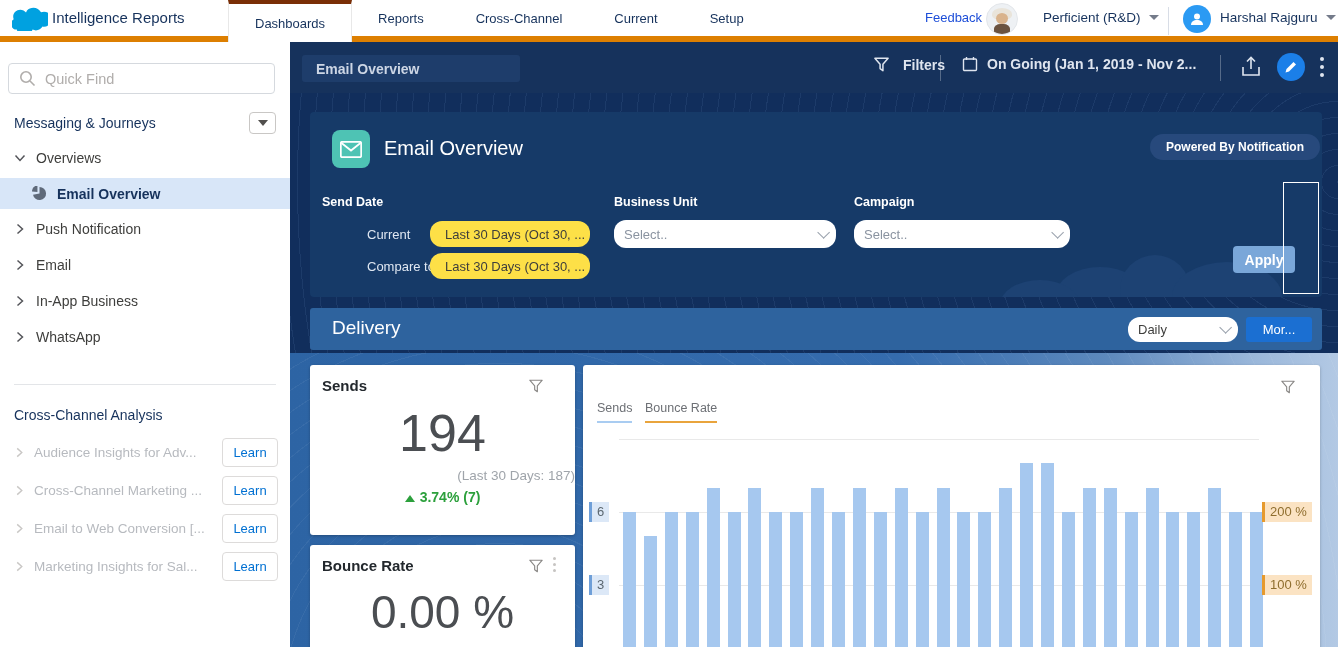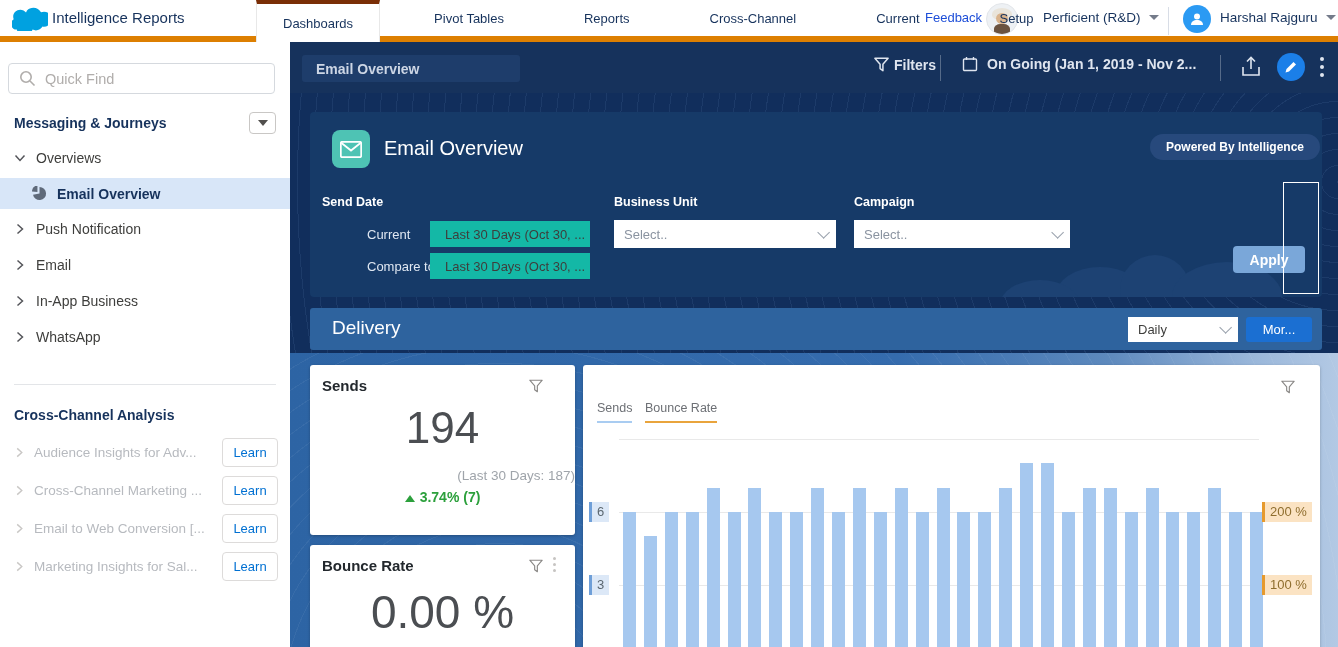--- a/index.html
+++ b/index.html
@@ -7,21 +7,21 @@
     font-family:"Liberation Sans", sans-serif; }
   #app { position:relative; width:1338px; height:647px; overflow:hidden; background:#fff; }
   .abs { position:absolute; }
 
   
   #topnav { left:0; top:0; width:1338px; height:36px; background:#fff; z-index:30; }
   #orange-bar { left:0; top:36px; width:1338px; height:6px; background:#dd7f01; z-index:29; }
   #brand { left:52px; top:9px; font-size:15px; color:#16325c; }
   #nav-tabs { left:228px; top:0; height:42px; display:flex; z-index:31; }
   .nav-tab { height:36px; padding:0 26px; display:flex; align-items:center;
-    font-size:13px; color:#16325c; cursor:pointer; white-space:nowrap;margin-left:28px; }
+    font-size:13px; color:#16325c; cursor:pointer; white-space:nowrap; }
   .nav-tab.active { height:42px; background:#fff; border-top:4px solid #7a2e06;
     border-left:1px solid #e8e8e8; border-right:1px solid #e8e8e8; font-weight:400; }
   #feedback-link { left:925px; top:10px; font-size:13px; color:#1d4ed8; cursor:pointer; }
   #einstein { left:986px; top:3px; width:32px; height:32px; border-radius:50%;
     background:#eef1f4; overflow:hidden; border:1px solid #e3e6ea; }
   #einstein .hair { position:absolute; left:5px; top:4px; width:20px; height:12px;
     background:#e9e4da; border-radius:50% 50% 40% 40%; }
   #einstein .face { position:absolute; left:9px; top:9px; width:12px; height:11px;
     background:#d9b38c; border-radius:50%; }
   #einstein .suit { position:absolute; left:7px; top:20px; width:16px; height:12px;
@@ -39,21 +39,21 @@
   
   #sidebar { left:0; top:42px; width:290px; height:605px; background:#fff; z-index:20; }
   #quickfind { position:absolute; left:8px; top:21px; width:267px; height:31px;
     border:1px solid #d5d9de; border-radius:4px; display:flex; align-items:center;
     padding:0 10px; gap:9px; background:#fff; }
   #quickfind input { border:none; outline:none; font-size:14.5px; width:200px;
     color:#3e3e3c; font-family:"Liberation Sans",sans-serif; }
   #quickfind input::placeholder { color:#b0adab; }
   #section1-row { position:absolute; left:14px; top:70px; width:262px; display:flex;
     justify-content:space-between; align-items:center; }
-  .side-section-title { font-size:14px; font-weight:bold; color:#16325c; }
+  .side-section-title { font-size:14px; font-weight:normal; color:#16325c; }
   #mj-dropdown-btn { width:27px; height:22px; border:1px solid #c9c7c5; border-radius:4px;
     background:#fff; display:flex; align-items:center; justify-content:center; cursor:pointer; }
   #mj-dropdown-btn .tri { width:0; height:0; border-left:5px solid transparent;
     border-right:5px solid transparent; border-top:6px solid #514f4d; }
   #tree { position:absolute; left:0; top:100px; width:290px; }
   .tree-row { height:32px; display:flex; align-items:center; padding-left:14px;
     margin-bottom:4px; font-size:14px; color:#3e3e3c; cursor:pointer; }
   .tree-row .chev { width:22px; display:flex; align-items:center; }
   .tree-row.selected { background:#d8e6f8; font-weight:bold; color:#16325c;
     padding-left:32px; height:31px; }
@@ -81,21 +81,21 @@
   #main-bottom .contours { position:absolute; inset:0;
     background:repeating-radial-gradient(circle at 20% 120%,
       rgba(255,255,255,0.05) 0 1px, transparent 1px 18px); }
 
   
   #dash-header { left:290px; top:42px; width:1048px; height:51px; background:#16325c;
     display:flex; align-items:center; z-index:5; }
   #dash-tab { position:absolute; left:12px; top:13px; width:218px; height:27px;
     background:#1e3d6b; border-radius:3px; display:flex; align-items:center;
     padding-left:14px; font-size:14px; font-weight:bold; color:#cdd6e5; cursor:pointer; }
-  #filters-btn { position:absolute; left:583px; top:14px; display:flex; gap:4px;
+  #filters-btn { position:absolute; left:583px; top:14px; display:flex; gap:13px;
     align-items:center; color:#dfe5ef; font-size:14px; font-weight:bold; cursor:pointer; }
   .hdr-div { position:absolute; top:13px; width:1px; height:26px; background:rgba(255,255,255,0.28); }
   #date-range-btn { position:absolute; left:672px; top:14px; display:flex; gap:9px;
     align-items:center; color:#dfe5ef; font-size:14px; font-weight:bold; cursor:pointer;
     white-space:nowrap; }
   #export-btn { position:absolute; left:950px; top:13px; cursor:pointer; }
   #edit-btn { position:absolute; left:987px; top:11px; width:28px; height:28px;
     border-radius:50%; background:#1b7fe8; display:flex; align-items:center;
     justify-content:center; cursor:pointer; }
   #hdr-kebab { position:absolute; left:1030px; top:15px; width:4px; cursor:pointer; }
@@ -108,29 +108,29 @@
   #hero .clouds i { position:absolute; background:#1d4273; border-radius:50%; }
   #hero-icon { position:absolute; left:22px; top:18px; width:38px; height:38px;
     border-radius:8px; background:#4ec3b4; display:flex; align-items:center;
     justify-content:center; }
   #hero-title { position:absolute; left:74px; top:25px; font-size:20px; color:#fff; }
   #hero-badge { position:absolute; left:840px; top:22px; height:26px; padding:0 16px;
     background:#27497c; border-radius:13px; display:flex; align-items:center;
     font-size:12px; font-weight:bold; color:#fff; }
   .hero-label { position:absolute; font-size:12.5px; font-weight:bold; color:#fff; }
   .hero-sublabel { position:absolute; font-size:13px; color:#dfe7f2;margin-left:45px; }
-  .date-input { position:absolute; width:160px; height:26px; background:#14b8a6;
-    border-radius:0; display:flex; align-items:center; padding:0 8px; gap:7px;
+  .date-input { position:absolute; width:160px; height:26px; background:#fde047;
+    border-radius:12px; display:flex; align-items:center; padding:0 8px; gap:7px;
     font-size:13px; color:#3e3e3c; cursor:pointer; white-space:nowrap; overflow:hidden; }
-  .select-box { position:absolute; height:28px; background:#fff; border-radius:0;
+  .select-box { position:absolute; height:28px; background:#fff; border-radius:12px;
     display:flex; align-items:center; justify-content:space-between; padding:0 10px;
     font-size:13px; color:#8a93a0; cursor:pointer; }
   .select-chev { width:9px; height:9px; border-right:1.5px solid #9aa2ad;
     border-bottom:1.5px solid #9aa2ad; transform:rotate(45deg) translateY(-3px); }
-  #apply-btn { position:absolute; left:923px; top:134px; width:72px; height:27px;
+  #apply-btn { position:absolute; left:923px; top:134px; width:62px; height:27px;
     background:#7aa7d9; border:none; border-radius:4px; color:#fff; font-size:14px;
     font-weight:bold; cursor:pointer; font-family:"Liberation Sans",sans-serif; }
   #hero-outline { position:absolute; left:973px; top:70px; width:36px; height:112px;
     border:1.5px solid #fff; background:transparent; }
 
   
   #delivery { left:310px; top:308px; width:1012px; height:42px; background:#2e639e;
     border-radius:3px; display:flex; align-items:center; z-index:4; }
   #delivery-title { position:absolute; left:22px; top:9px; font-size:19px; color:#fff; }
   #gran-select { left:818px; top:9px; width:110px; color:#3e3e3c; height:25px; }
@@ -144,21 +144,21 @@
   #sends-card { left:310px; top:365px; width:265px; height:170px; }
   #bounce-card { left:310px; top:545px; width:265px; height:140px; }
   #chart-card { left:583px; top:365px; width:737px; height:300px; }
   .card-title { position:absolute; left:12px; top:12px; font-size:15px; font-weight:bold;
     color:#23282d; }
   .card-funnel { position:absolute; color:#8a8886; cursor:pointer; }
   .card-kebab { position:absolute; width:3px; cursor:pointer; }
   .card-kebab i { display:block; width:3px; height:3px; border-radius:50%;
     background:#c6c4c2; margin-bottom:3px; }
   #sends-value { position:absolute; left:0; top:38px; width:265px; text-align:center;
-    font-size:44px; color:#4b4e52; }
+    font-size:52px; color:#4b4e52; }
   #sends-compare { position:absolute; left:0; top:103px; width:265px; text-align:right;
     font-size:13.5px; color:#9fa4aa; }
   #sends-delta { position:absolute; left:0; top:124px; width:265px; text-align:center;
     font-size:14px; font-weight:bold; color:#2ca03c; }
   .up-tri { display:inline-block; width:0; height:0; border-left:5px solid transparent;
     border-right:5px solid transparent; border-bottom:7px solid #2ca03c; margin-right:5px; }
   #bounce-value { position:absolute; left:0; top:40px; width:265px; text-align:center;
     font-size:46px; color:#4b4e52; }
 
   
@@ -185,21 +185,20 @@
 
 <div id="app">
 
   <div id="topnav" class="abs">
     <svg class="abs" style="left:12px;top:7px;" width="36" height="24" viewBox="0 0 36 24">
       <path fill="#00A1E0" d="M15 3.5c1.6-1.7 3.9-2.7 6.4-2.7 3.3 0 6.1 1.8 7.6 4.5.9-.4 1.9-.6 3-.6 4.1 0 7.4 3.3 7.4 7.5 0 4.1-3.3 7.5-7.4 7.5-.5 0-1-.1-1.5-.2-1.3 2.3-3.8 3.9-6.6 3.9-1.2 0-2.3-.3-3.3-.8-1.3 3.1-4.4 5.3-8 5.3-3.7 0-6.9-2.4-8.1-5.7-.5.1-1.1.2-1.6.2C1.3 22.4-1 20-1 17c0-2 1.1-3.8 2.7-4.7-.3-.8-.5-1.6-.5-2.5C1.2 5.9 4.4 2.8 8.3 2.8c2.3 0 4.4 1.1 5.7 2.8"></path>
     </svg>
     <div id="brand" class="abs">Intelligence Reports</div>
     <div id="nav-tabs" class="abs">
         <div class="nav-tab active">Dashboards</div>
-        <div class="nav-tab">Pivot Tables</div>
         <div class="nav-tab">Reports</div>
         <div class="nav-tab">Cross-Channel</div>
         <div class="nav-tab">Current</div>
         <div class="nav-tab">Setup</div>
       </div>
     <div id="feedback-link" class="abs">Feedback</div>
     <div id="einstein" class="abs">
       <span class="hair"></span>
       <span class="face"></span>
       <span class="suit"></span>
@@ -378,21 +377,21 @@
       <i style="left:862px;top:150px;width:110px;height:70px;"></i>
       <i style="left:690px;top:168px;width:80px;height:50px;"></i>
     </div>
     <div id="hero-icon">
       <svg width="22" height="17" viewBox="0 0 22 17">
         <rect x="0.8" y="0.8" width="20.4" height="15.4" rx="1.5" fill="none" stroke="#fff" stroke-width="1.8"></rect>
         <path d="M1.5 2 11 9.5 20.5 2" fill="none" stroke="#fff" stroke-width="1.8"></path>
       </svg>
     </div>
     <div id="hero-title">Email Overview</div>
-    <div id="hero-badge">Powered By Intelligence</div>
+    <div id="hero-badge">Powered By Notification</div>
 
     <div class="hero-label" style="left:12px;top:83px;">Send Date</div>
     <div class="hero-sublabel" style="left:12px;top:115px;">Current</div>
     <div class="date-input" style="left:120px;top:109px;">
       <svg width="13" height="13" viewBox="0 0 16 16">
         <rect x="1.5" y="3" width="13" height="11.5" rx="1" fill="none" stroke="#9aa2ad" stroke-width="1.6"></rect>
         <line x1="4.5" y1="1" x2="4.5" y2="4" stroke="#9aa2ad" stroke-width="1.6"></line>
         <line x1="11.5" y1="1" x2="11.5" y2="4" stroke="#9aa2ad" stroke-width="1.6"></line>
       </svg>
       <span>Last 30 Days (Oct 30, ...</span>

